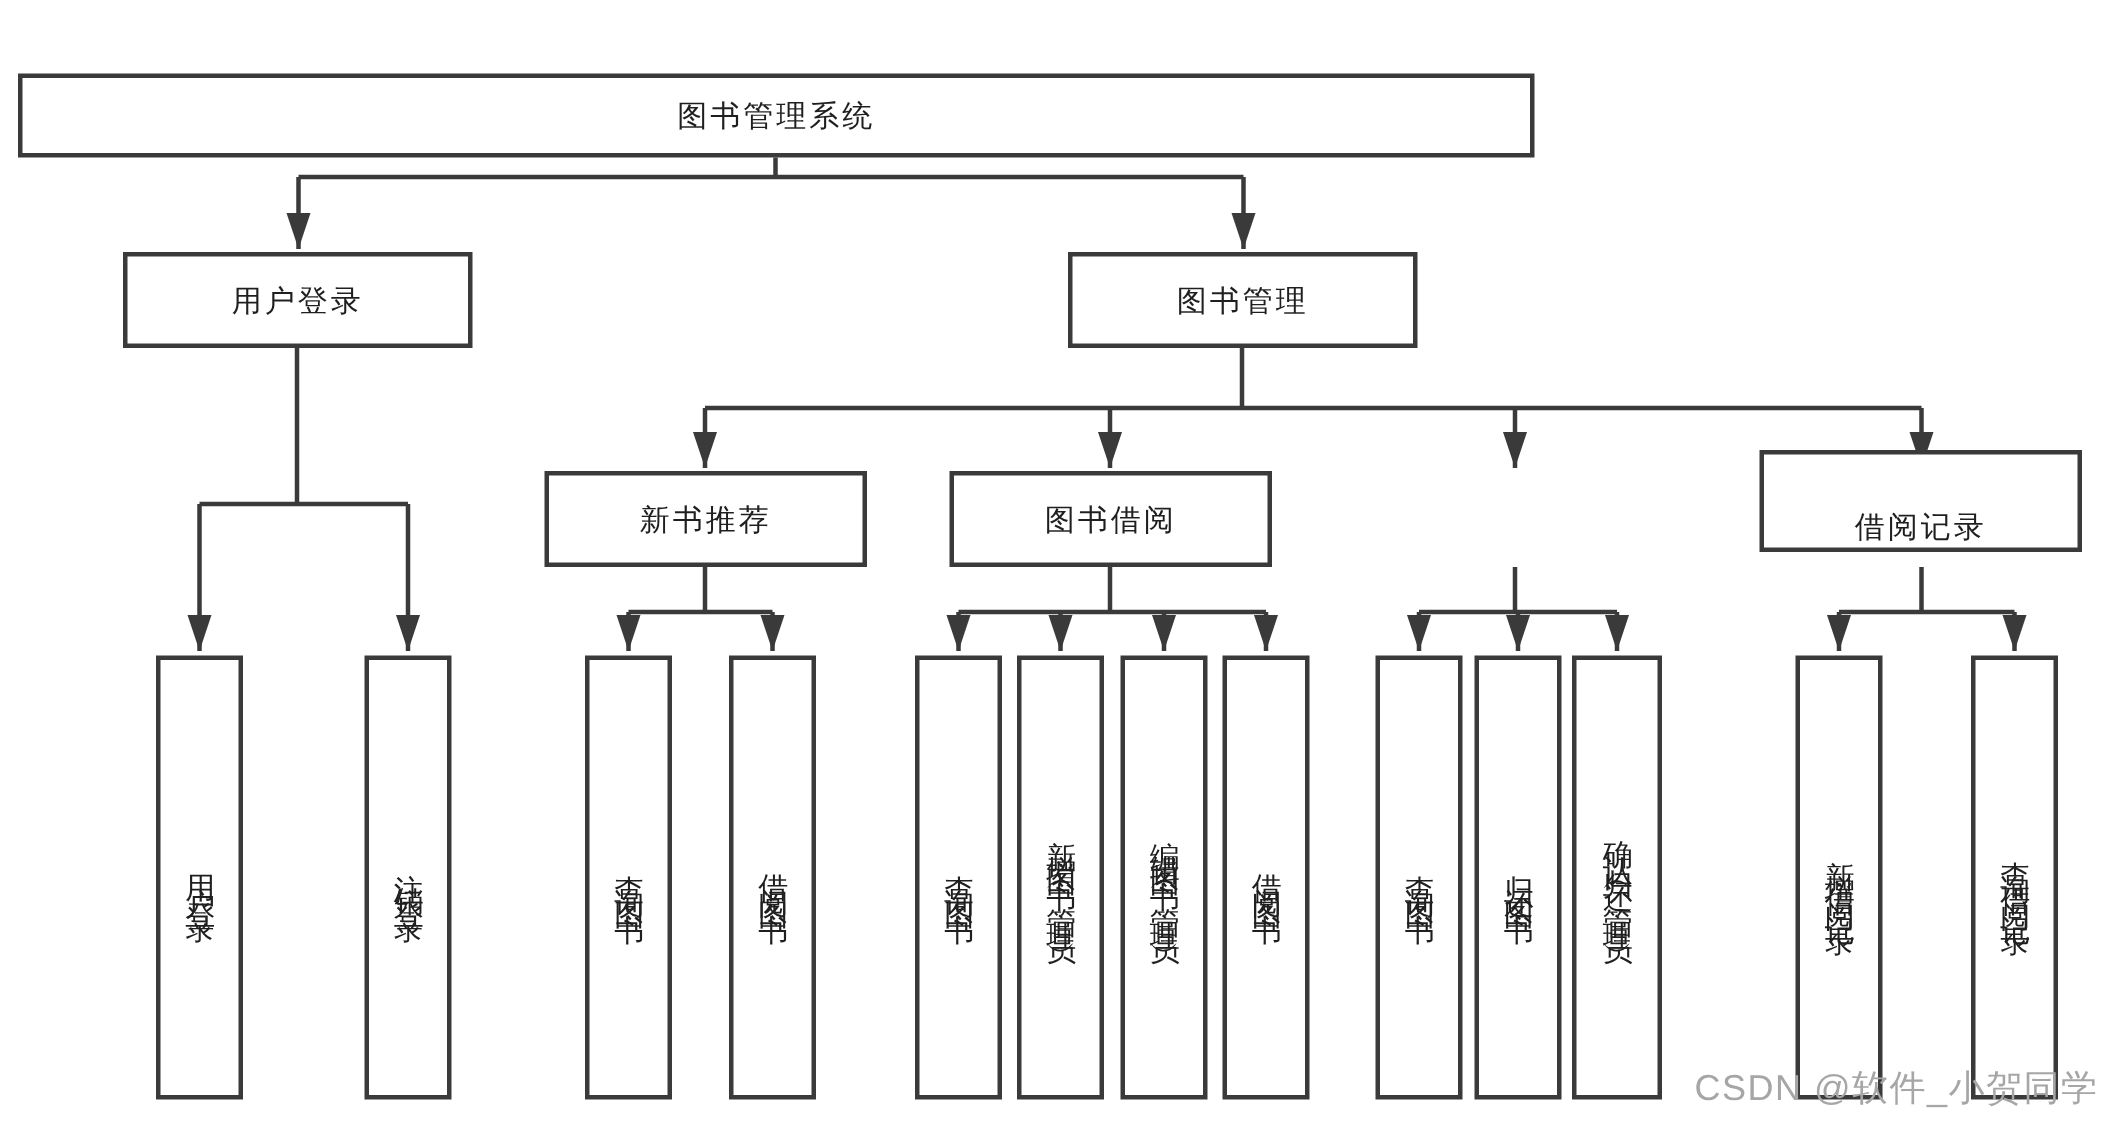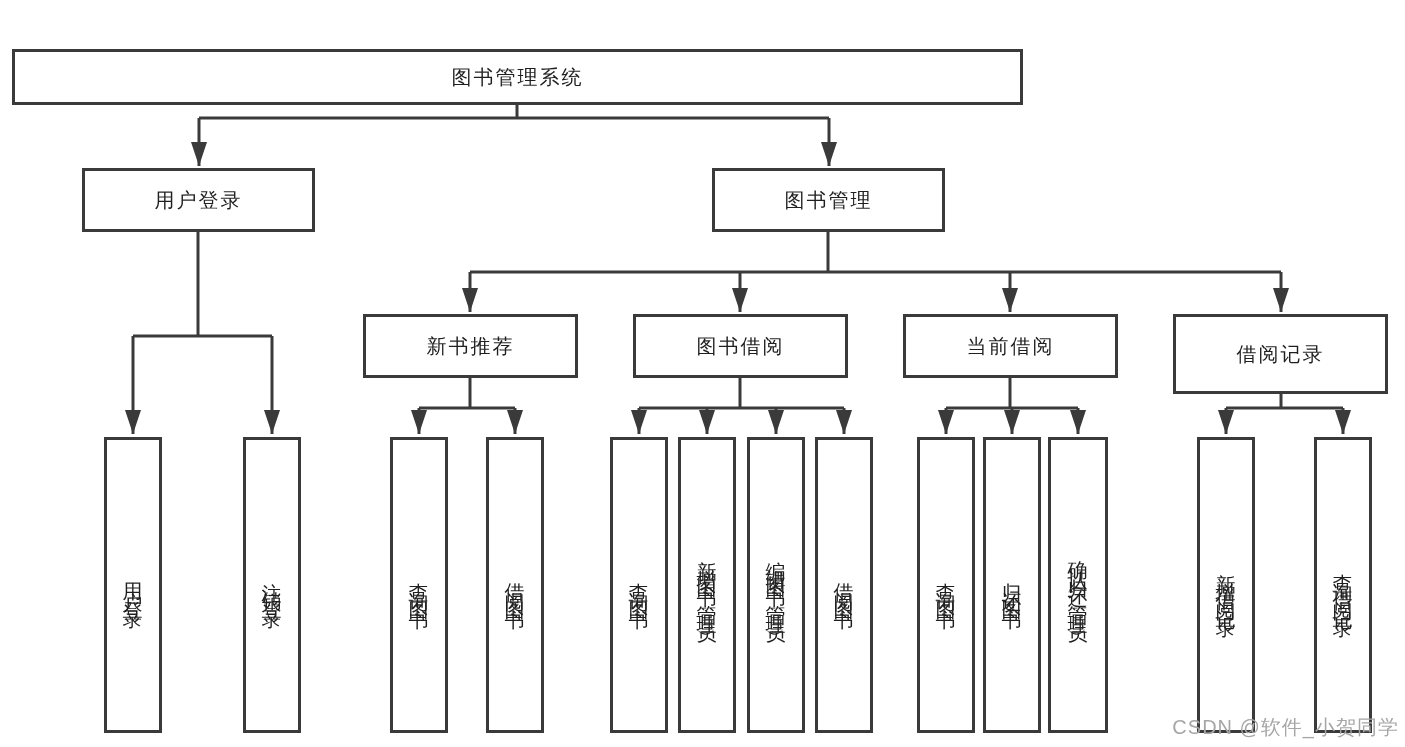--- a/index.html
+++ b/index.html
@@ -32,21 +32,21 @@
     text-orientation:mixed;
     font-size:20px;
     letter-spacing:9px;
     line-height:1.1;
     color:#1f1f1f;
     white-space:nowrap;
   }
   .watermark{
     position:absolute;
     right:6px;bottom:6px;
-    font-size:20px;
+    font-size:24px;
     color:#a6a6a6;
     letter-spacing:1px;
     pointer-events:none;
   }
 </style>
 </head>
 <body>
 
 <div class="canvas">
 
@@ -110,24 +110,21 @@
   <div class="hbox" style="left:363px;top:314px;width:215px;height:64px;">
     <span>新书推荐</span>
   </div>
 
   <div class="hbox" style="left:712px;top:168px;width:233px;height:64px;">
     <span>图书管理</span>
   </div>
   <div class="hbox" style="left:633px;top:314px;width:215px;height:64px;font-family:Liberation Serif, serif;">
     <span>图书借阅</span>
   </div>
-  <div class="hbox" style="left:903px;top:314px;width:215px;height:64px;">
-    <span>当前借阅</span>
-  </div>
-  <div class="hbox" style="left:1173px;top:314px;width:215px;height:80px;">
+  <div class="hbox" style="left:1173px;top:300px;width:215px;height:68px;align-items:flex-end;">
     <span>借阅记录</span>
   </div>
 
   <div class="leaf" style="left:104px;">
     <span class="vtext">用户登录</span>
   </div>
   <div class="leaf" style="left:243px;">
     <span class="vtext">注销登录</span>
   </div>
 

